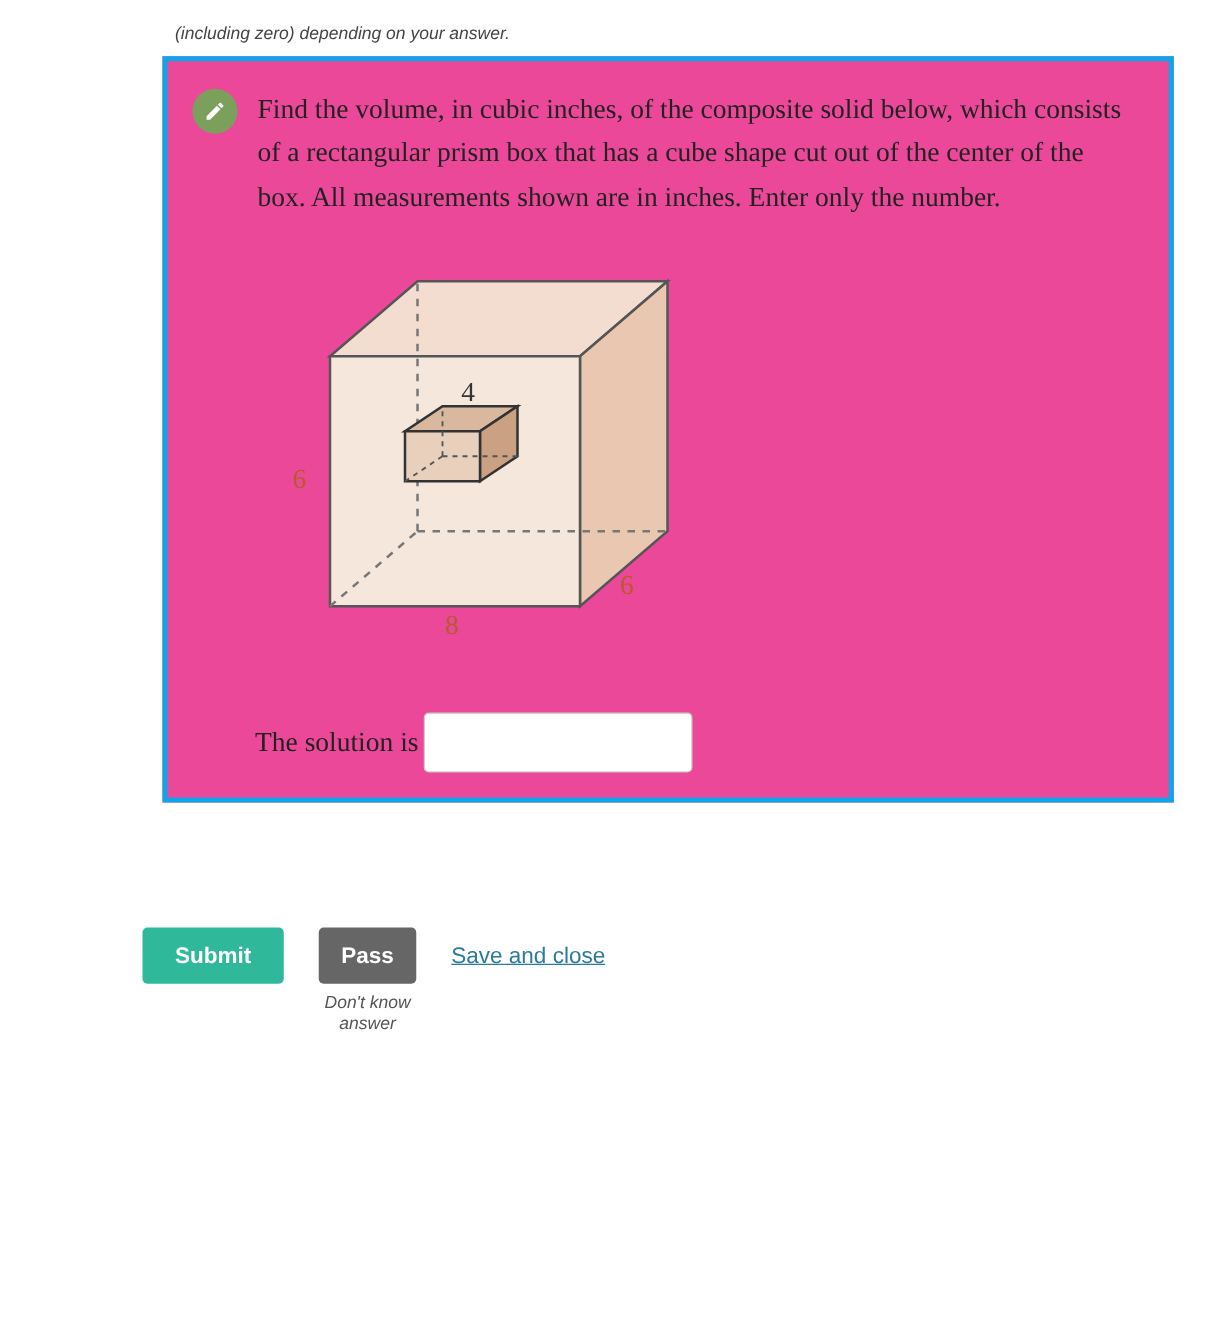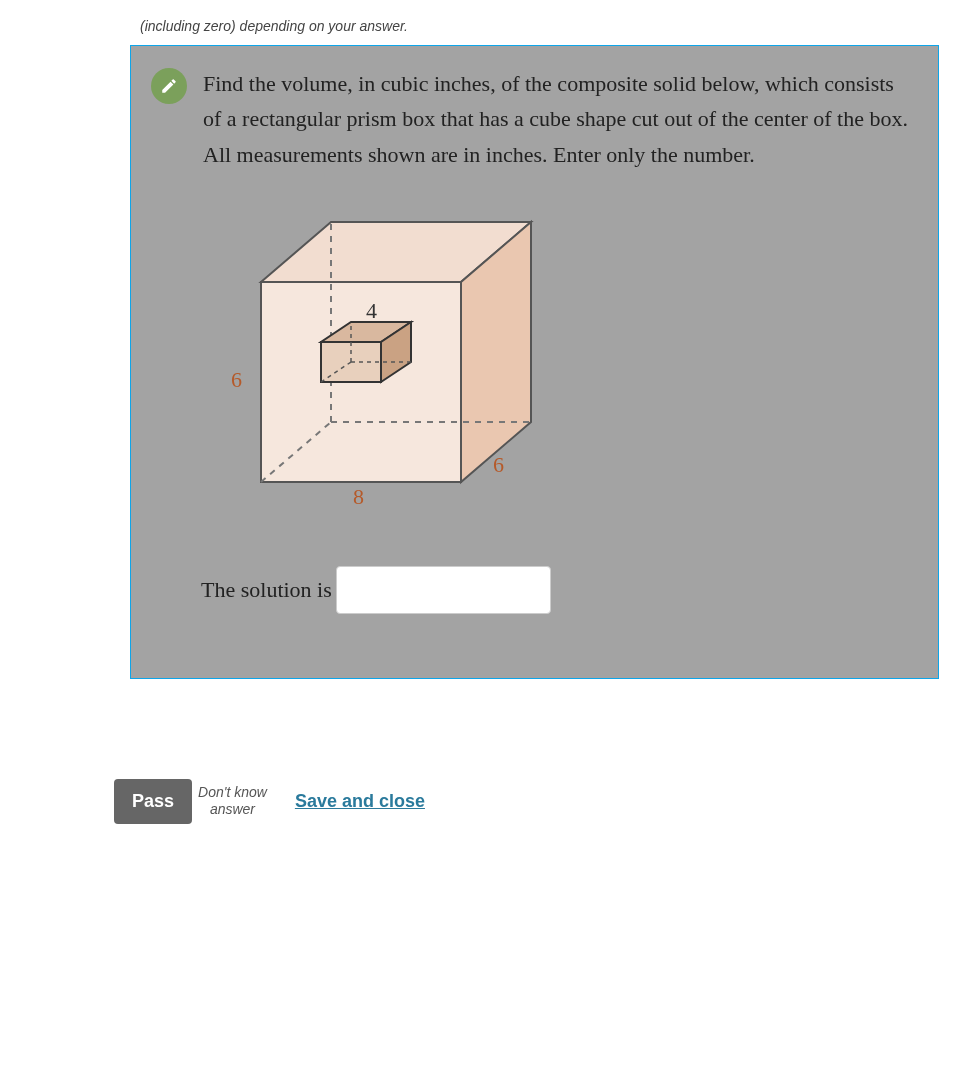--- a/index.html
+++ b/index.html
@@ -11,24 +11,24 @@
     .progress-note {
       font-style: italic;
       font-size: 14px;
       color: #444;
       margin-left: 140px;
       margin-top: 17px;
       margin-bottom: 10px;
       line-height: 1.3;
     }
     .question-card {
-      border: 1px solid #0ea5e9;
+      border: 4px solid #0ea5e9;
       margin: 0 28px 0 130px;
-      padding: 20px 30px 64px 20px;
-      background: #a3a3a3;
+      padding: 20px 30px 20px 20px;
+      background: #ec4899;
     }
     .question-row {
       display: flex;
       align-items: flex-start;
       gap: 16px;
     }
     .pencil-icon {
       width: 36px;
       height: 36px;
       border-radius: 50%;
@@ -88,37 +88,37 @@
       border-radius: 4px;
       font-size: 18px;
       font-weight: 600;
       padding: 12px 26px;
       cursor: pointer;
       color: #fff;
     }
     .btn-submit { background: #2fb89a; }
     .pass-col {
       display: flex;
-      flex-direction: row;
+      flex-direction: column;
       align-items: center;
       gap: 6px;
     }
     .btn-pass { background: #666; padding: 12px 18px; }
     .pass-note {
       font-style: italic;
       font-size: 14px;
       color: #555;
       text-align: center;
       line-height: 1.2;
     }
     .save-link {
       color: #2a7a9c;
       text-decoration: underline;
       font-size: 18px;
-      font-weight: 700;
+      font-weight: 400;
       cursor: pointer;
       padding-top: 12px;
     }
     .dim-label {
       font-family: Georgia, 'Times New Roman', serif;
       font-size: 22px;
       fill: #b55a2a;
     }
     .dim-label-inner {
       font-family: Georgia, 'Times New Roman', serif;
@@ -164,18 +164,19 @@
     </svg>
   </div>
 
   <div class="solution-row">
     <span class="solution-label">The solution is</span>
     <input class="answer-input" type="text" value="" style="">
   </div>
 </div>
 
 <div class="actions">
+  <button class="btn btn-submit">Submit</button>
   <div class="pass-col">
     <button class="btn btn-pass">Pass</button>
     <div class="pass-note">Don't know<br>answer</div>
   </div>
   <a class="save-link">Save and close</a>
 </div>
 
 </body></html>

